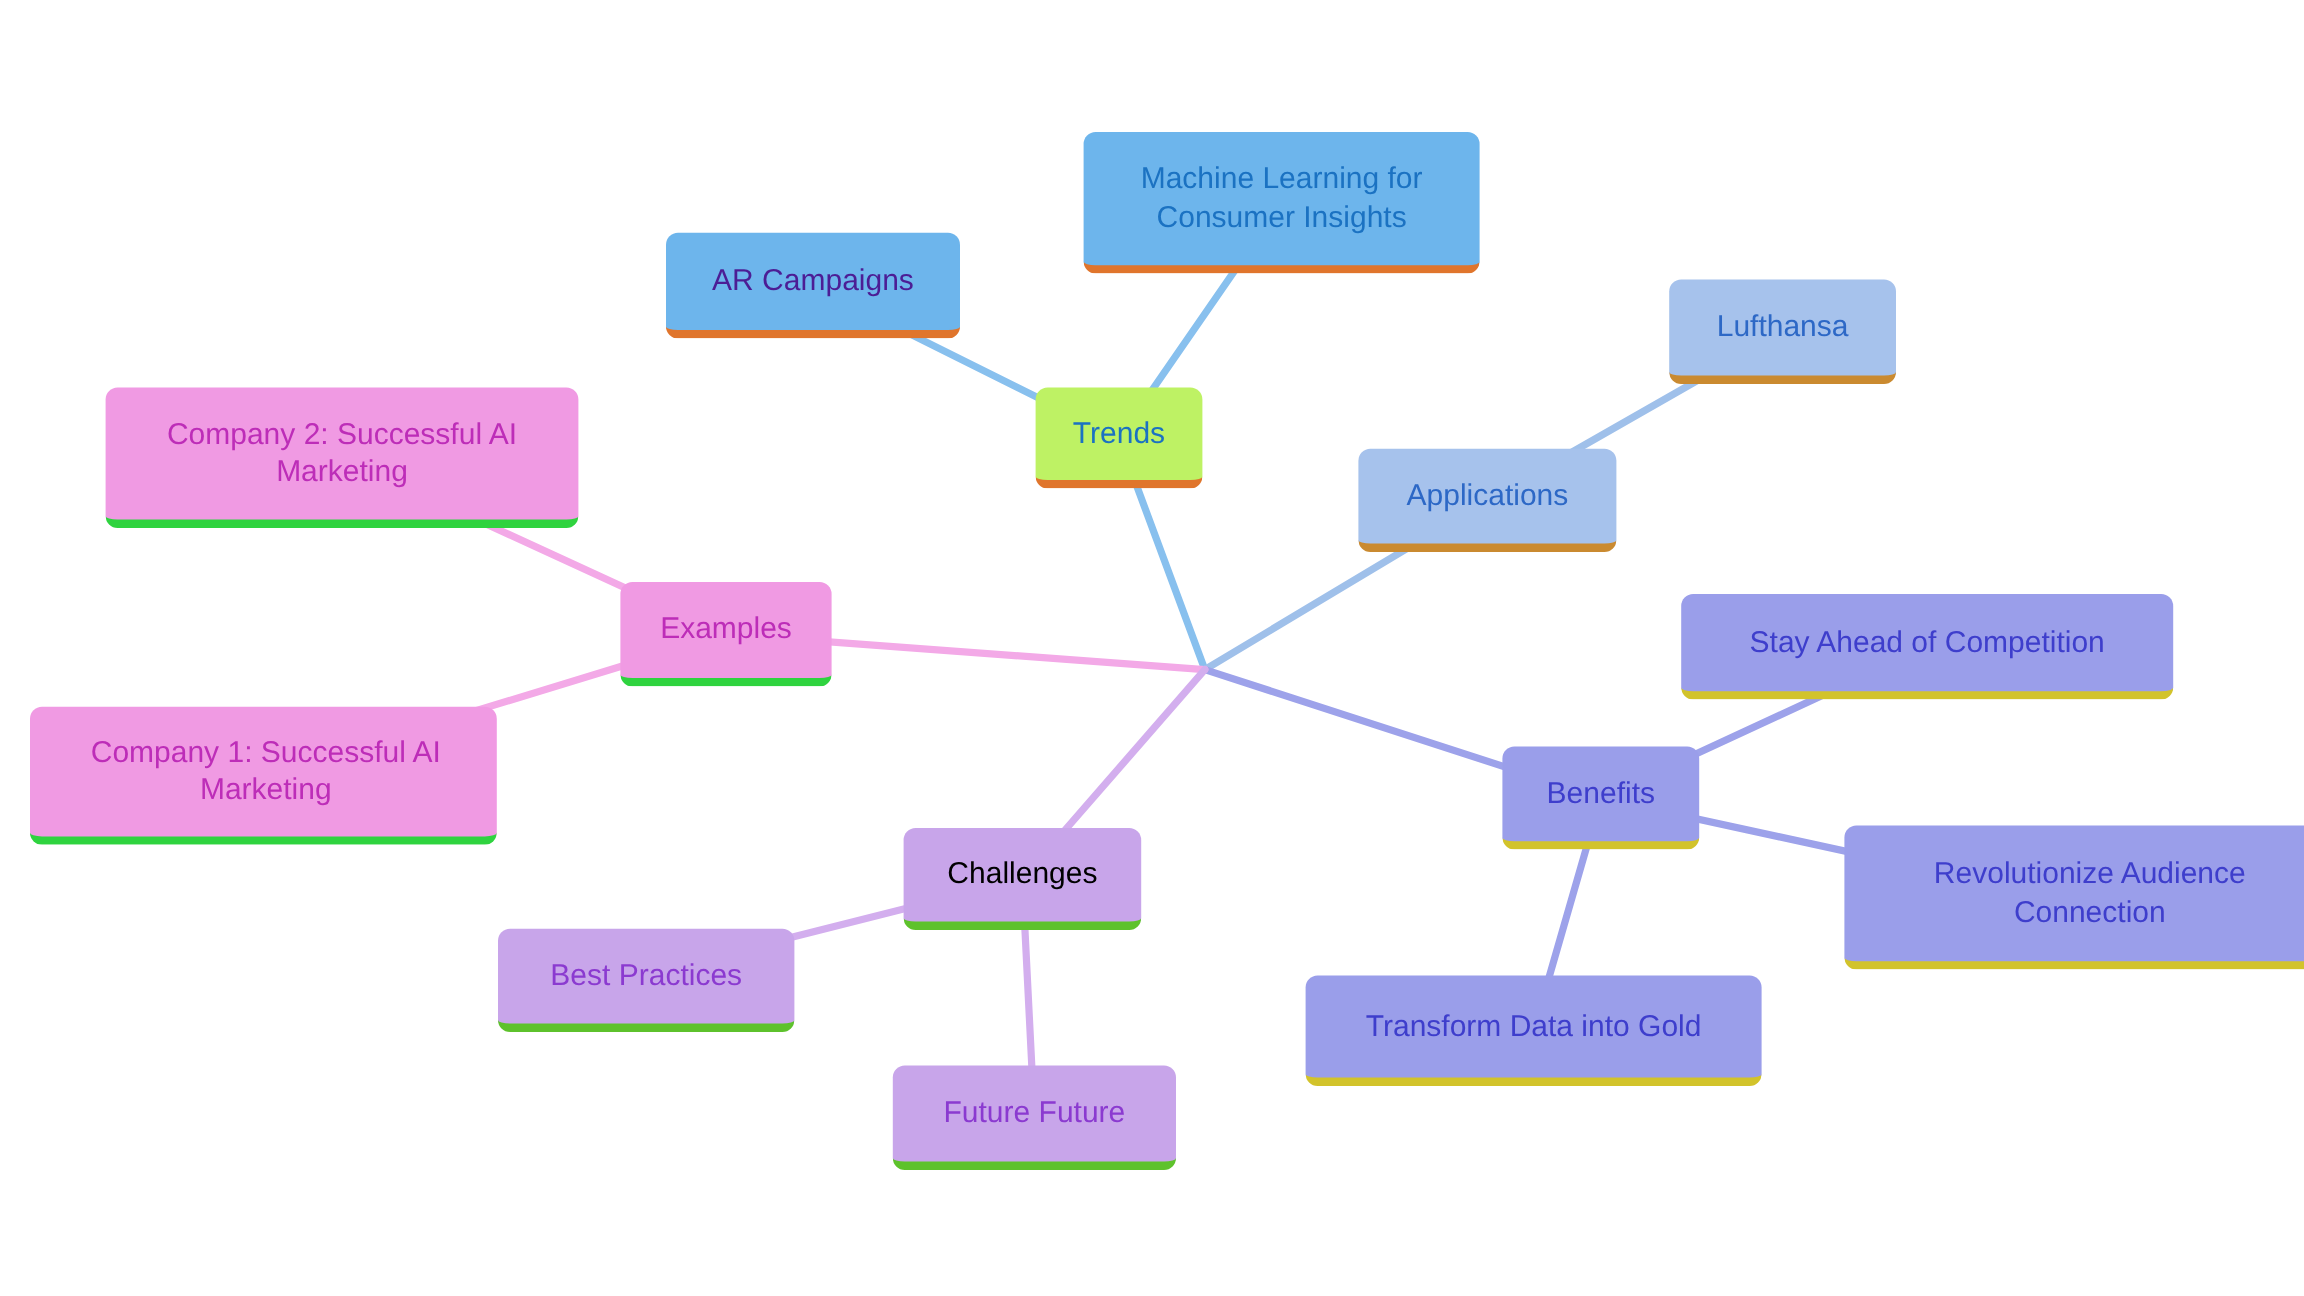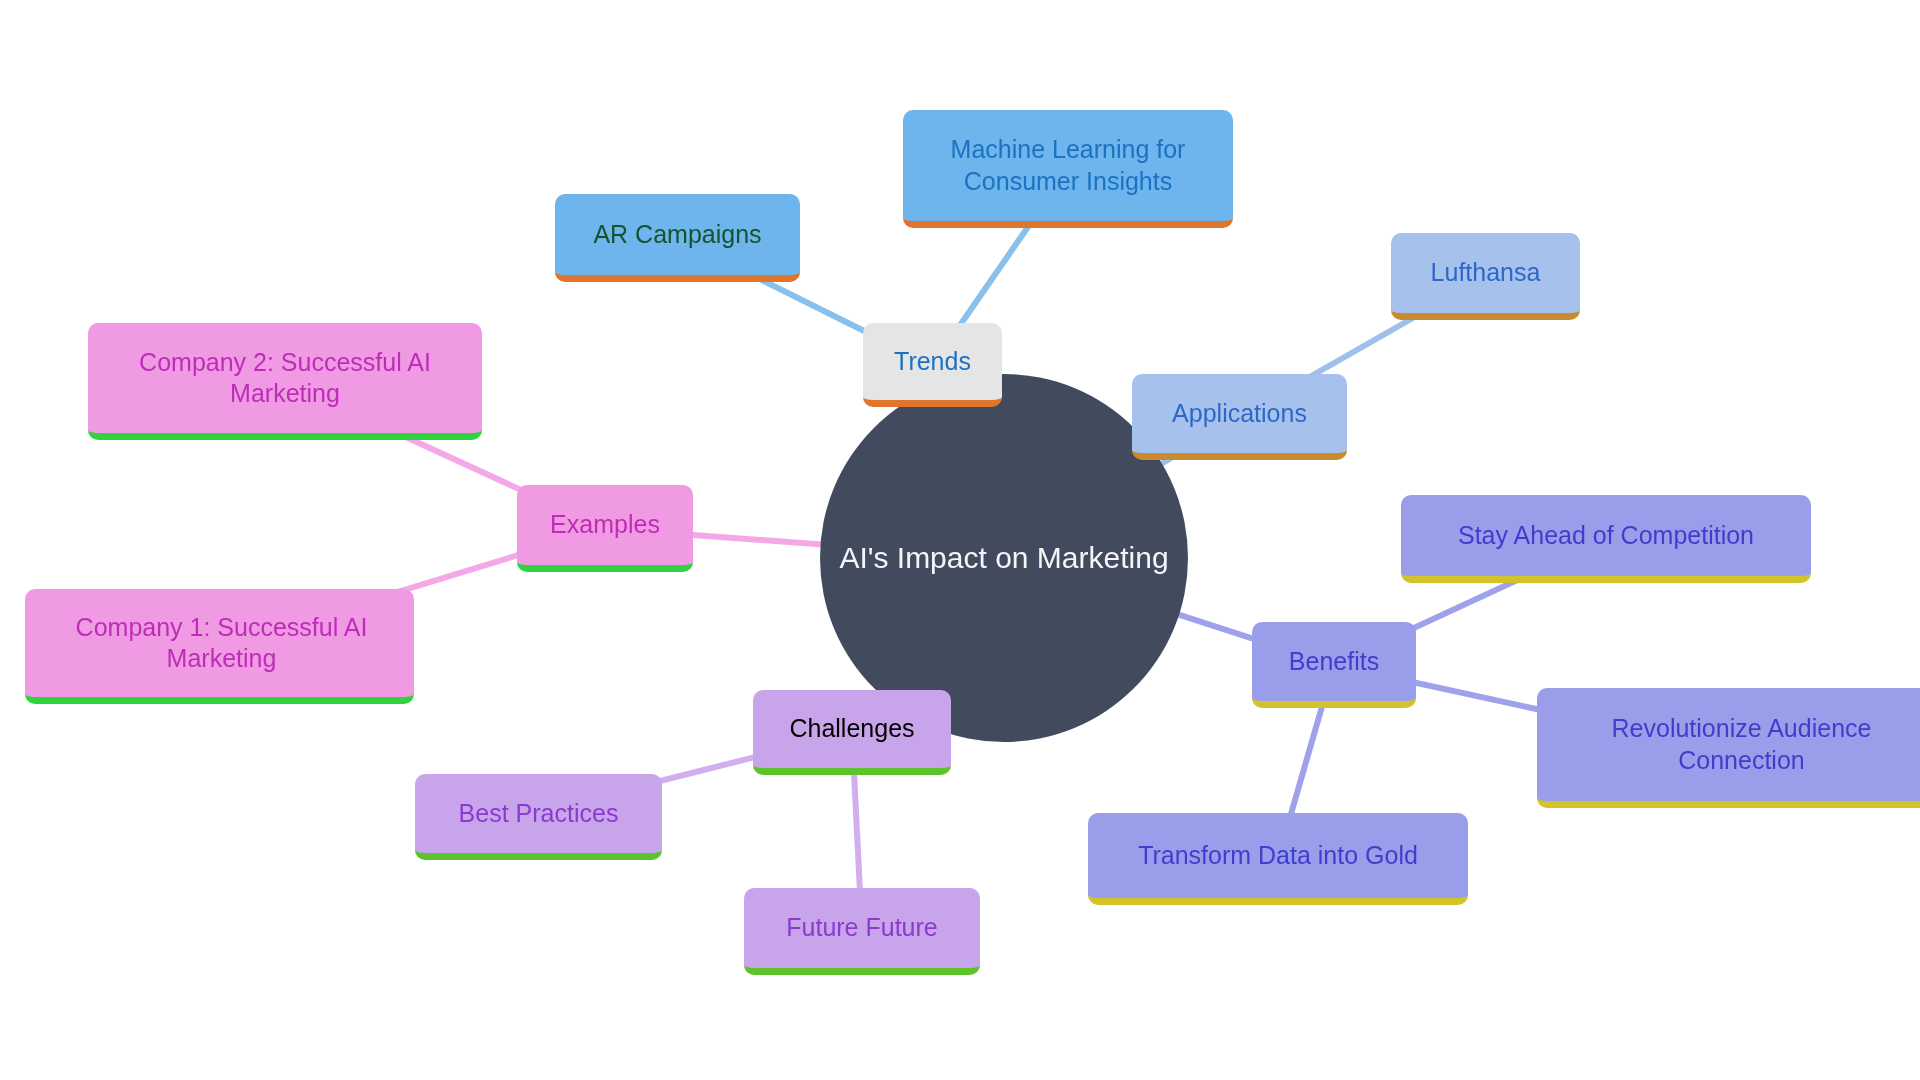--- a/index.html
+++ b/index.html
@@ -59,28 +59,25 @@
       <line x1="1334" y1="665" x2="1606" y2="539" stroke="#9da2ea" stroke-width="6" stroke-linecap="round"></line>
       <line x1="1334" y1="665" x2="1715.5" y2="748" stroke="#9da2ea" stroke-width="6" stroke-linecap="round"></line>
       <line x1="1334" y1="665" x2="1278" y2="859" stroke="#9da2ea" stroke-width="6" stroke-linecap="round"></line>
       <line x1="1004" y1="558" x2="605" y2="528.5" stroke="#f3a9e7" stroke-width="6" stroke-linecap="round"></line>
       <line x1="605" y1="528.5" x2="285" y2="381.5" stroke="#f3a9e7" stroke-width="6" stroke-linecap="round"></line>
       <line x1="605" y1="528.5" x2="219.5" y2="646.5" stroke="#f3a9e7" stroke-width="6" stroke-linecap="round"></line>
       <line x1="1004" y1="558" x2="852" y2="732.5" stroke="#d3aeee" stroke-width="6" stroke-linecap="round"></line>
       <line x1="852" y1="732.5" x2="517.5" y2="817" stroke="#d3aeee" stroke-width="6" stroke-linecap="round"></line>
       <line x1="852" y1="732.5" x2="862" y2="931.5" stroke="#d3aeee" stroke-width="6" stroke-linecap="round"></line>
     </svg>
-  <div class="center-node" id="center-node" style="left: 820px; top: 374px; width: 368px; height: 368px; background: rgb(66, 74, 94); color: rgb(244, 245, 248);">
-    <span>AI's Impact on Marketing</span>
-  </div>
   <div id="nodes">
-      <div class="node" style="left: 863px; top: 323px; width: 139px; height: 84px; background: #e5e5e5; color: rgb(27, 114, 194); border-bottom: 7px solid rgb(224, 117, 44);">
+      <div class="node" style="left: 863px; top: 323px; width: 139px; height: 84px; background: #bef264; color: rgb(27, 114, 194); border-bottom: 7px solid rgb(224, 117, 44);">
         <span>Trends</span>
       </div>
-      <div class="node" style="left: 555px; top: 194px; width: 245px; height: 88px; background: rgb(109, 181, 236); color: #14532d; border-bottom: 7px solid rgb(224, 117, 44);">
+      <div class="node" style="left: 555px; top: 194px; width: 245px; height: 88px; background: rgb(109, 181, 236); color: #4c1d95; border-bottom: 7px solid rgb(224, 117, 44);">
         <span>AR Campaigns</span>
       </div>
       <div class="node" style="left: 903px; top: 110px; width: 330px; height: 118px; background: rgb(109, 181, 236); color: rgb(27, 114, 194); border-bottom: 7px solid rgb(224, 117, 44);">
         <span>Machine Learning for Consumer Insights</span>
       </div>
       <div class="node" style="left: 1132px; top: 374px; width: 215px; height: 86px; background: rgb(166, 194, 236); color: rgb(45, 104, 198); border-bottom: 7px solid rgb(202, 138, 48);">
         <span>Applications</span>
       </div>
       <div class="node" style="left: 1391px; top: 233px; width: 189px; height: 87px; background: rgb(166, 194, 236); color: rgb(45, 104, 198); border-bottom: 7px solid rgb(202, 138, 48);">
         <span>Lufthansa</span>

